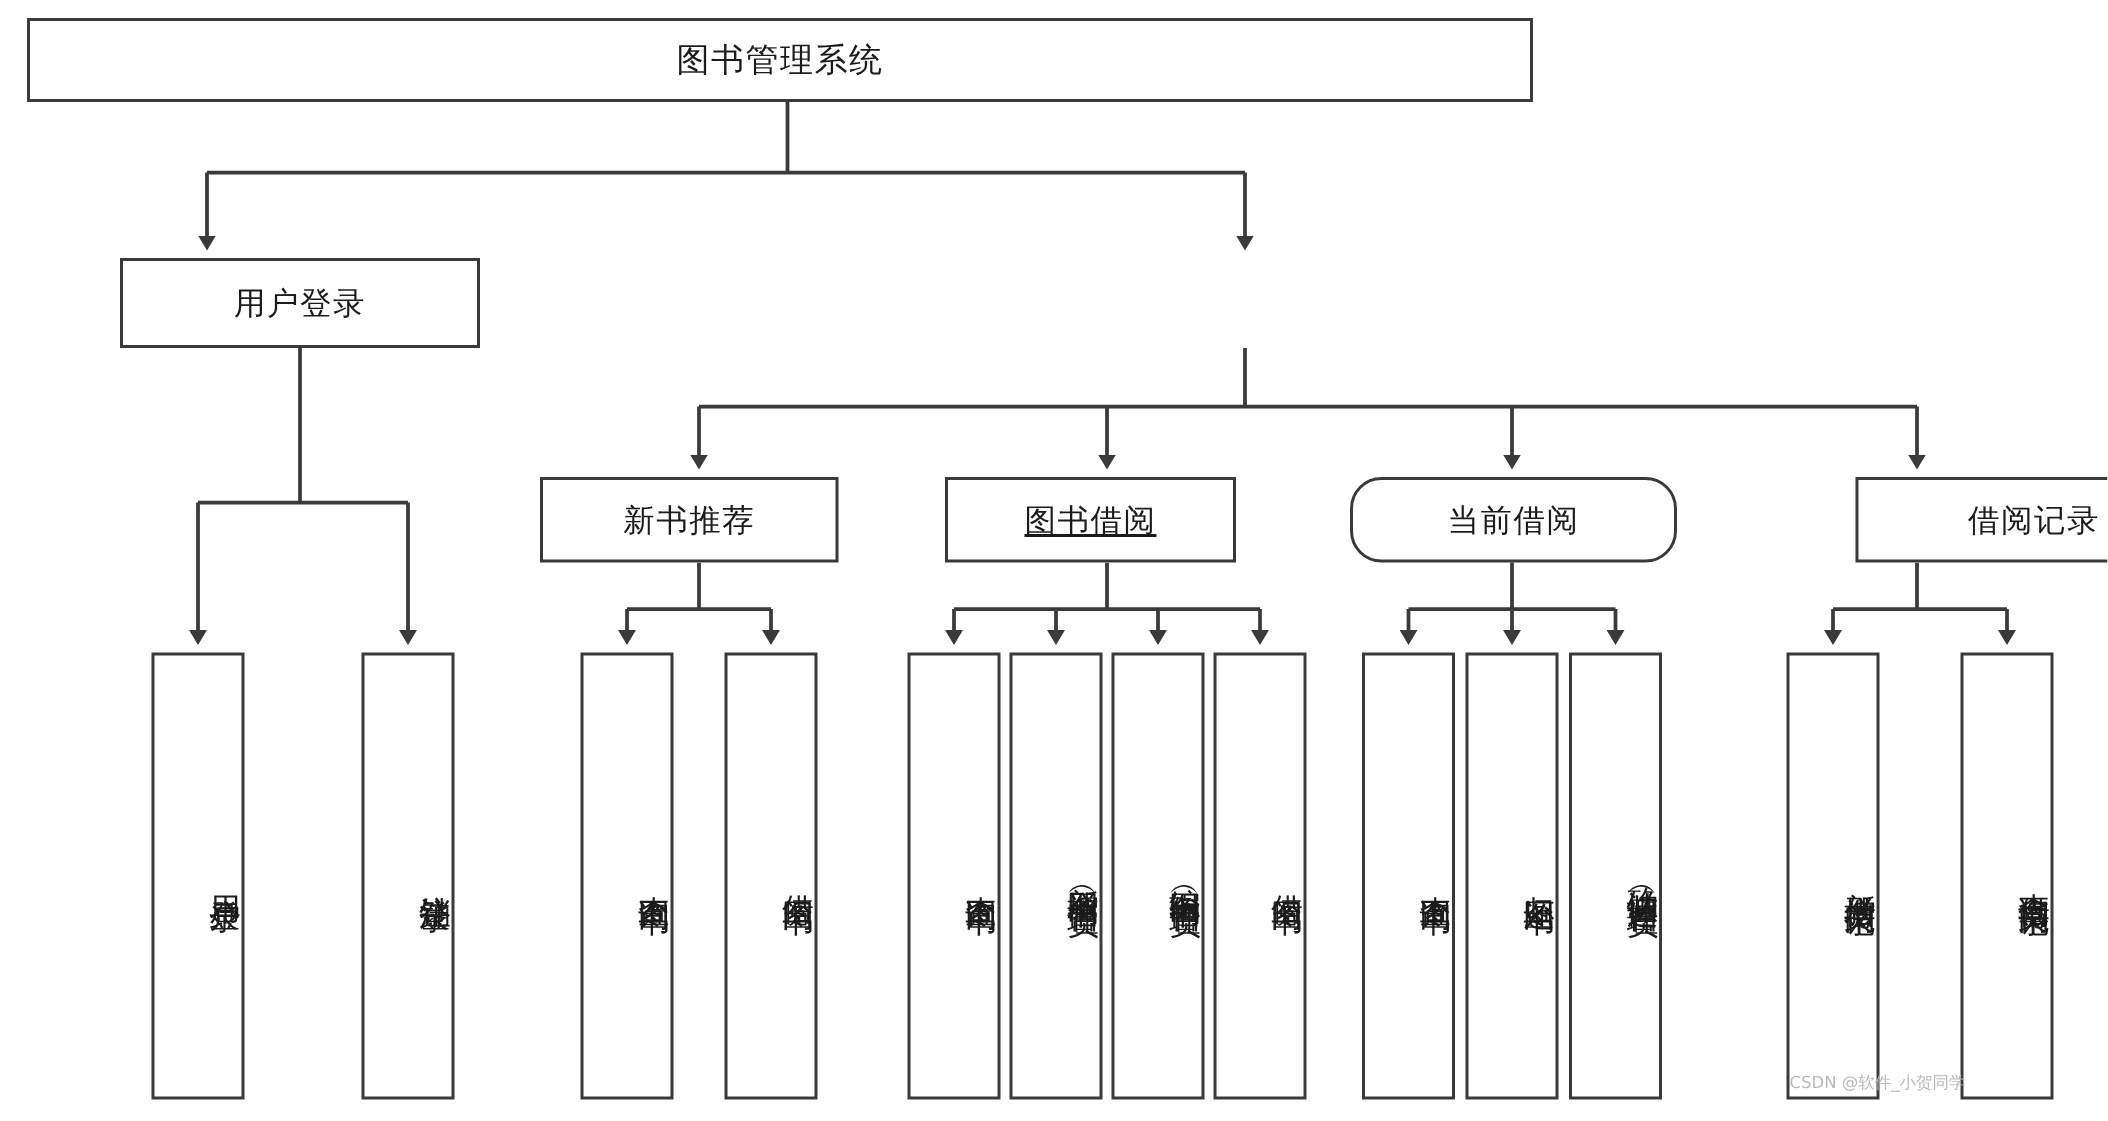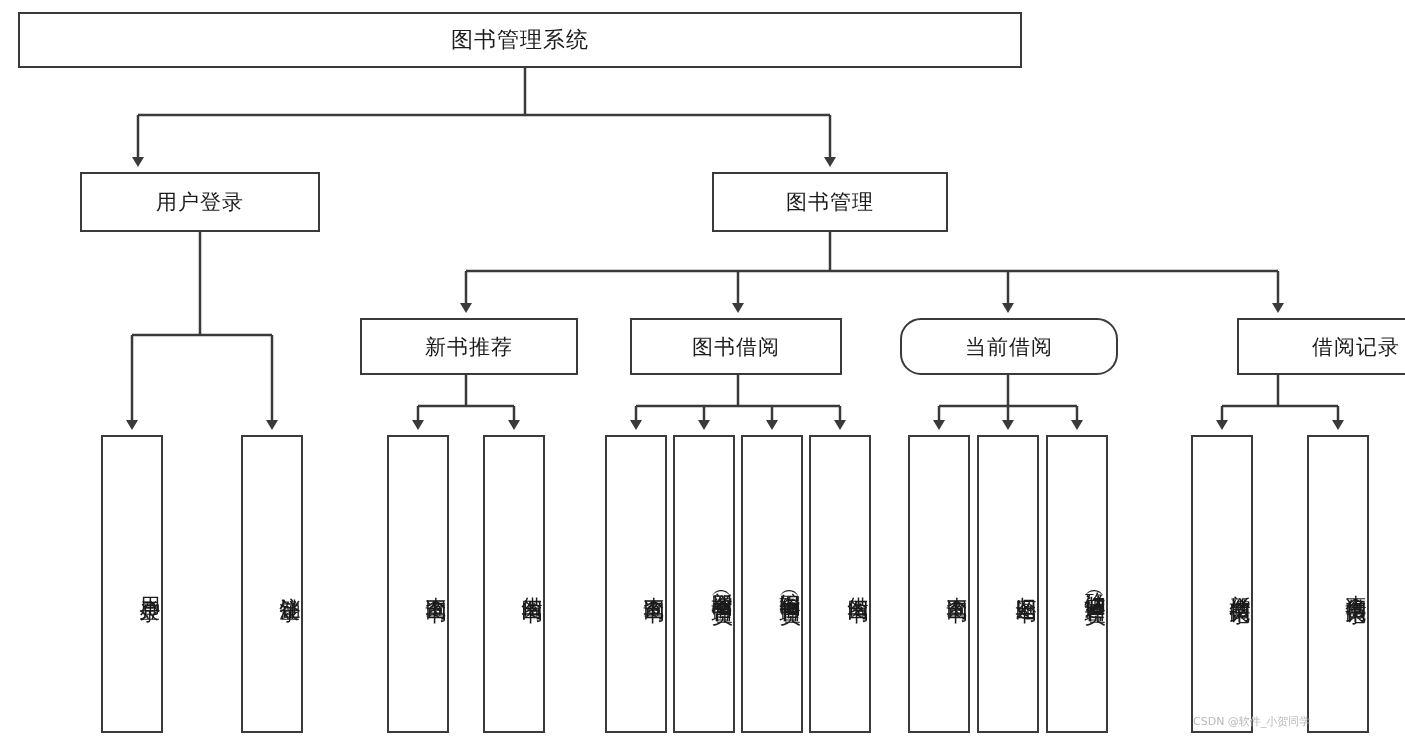--- a/index.html
+++ b/index.html
@@ -138,29 +138,26 @@
   </svg>
 
   <div class="node node-h node-root" style="left:18px; top:12px; width:1004px; height:56px;">
     <span>图书管理系统</span>
   </div>
 
   <div class="node node-h" style="left:80px; top:172px; width:240px; height:60px;">
     <span>用户登录</span>
   </div>
 
-  <div class="node node-h" style="left:712px; top:172px; width:236px; height:60px;">
-    <span>图书管理</span>
-  </div>
-
-  <div class="node node-h" style="left:360px; top:318px; width:218px; height:57px;">
+
+  <div class="node node-h" style="left:360px; top:318px; width:199px; height:57px;">
     <span>新书推荐</span>
   </div>
 
-  <div class="node node-h" style="left:630px; top:318px; width:212px; height:57px;">
+  <div class="node node-h" style="left:630px; top:318px; width:194px; height:57px;text-decoration:underline;">
     <span>图书借阅</span>
   </div>
 
   <div class="node node-h" style="left:900px; top:318px; width:218px; height:57px;border-radius:21px;">
     <span>当前借阅</span>
   </div>
 
   <div class="node node-h" style="left:1237px; top:318px; width:218px; height:57px;padding-left:20px;">
     <span>借阅记录</span>
   </div>

